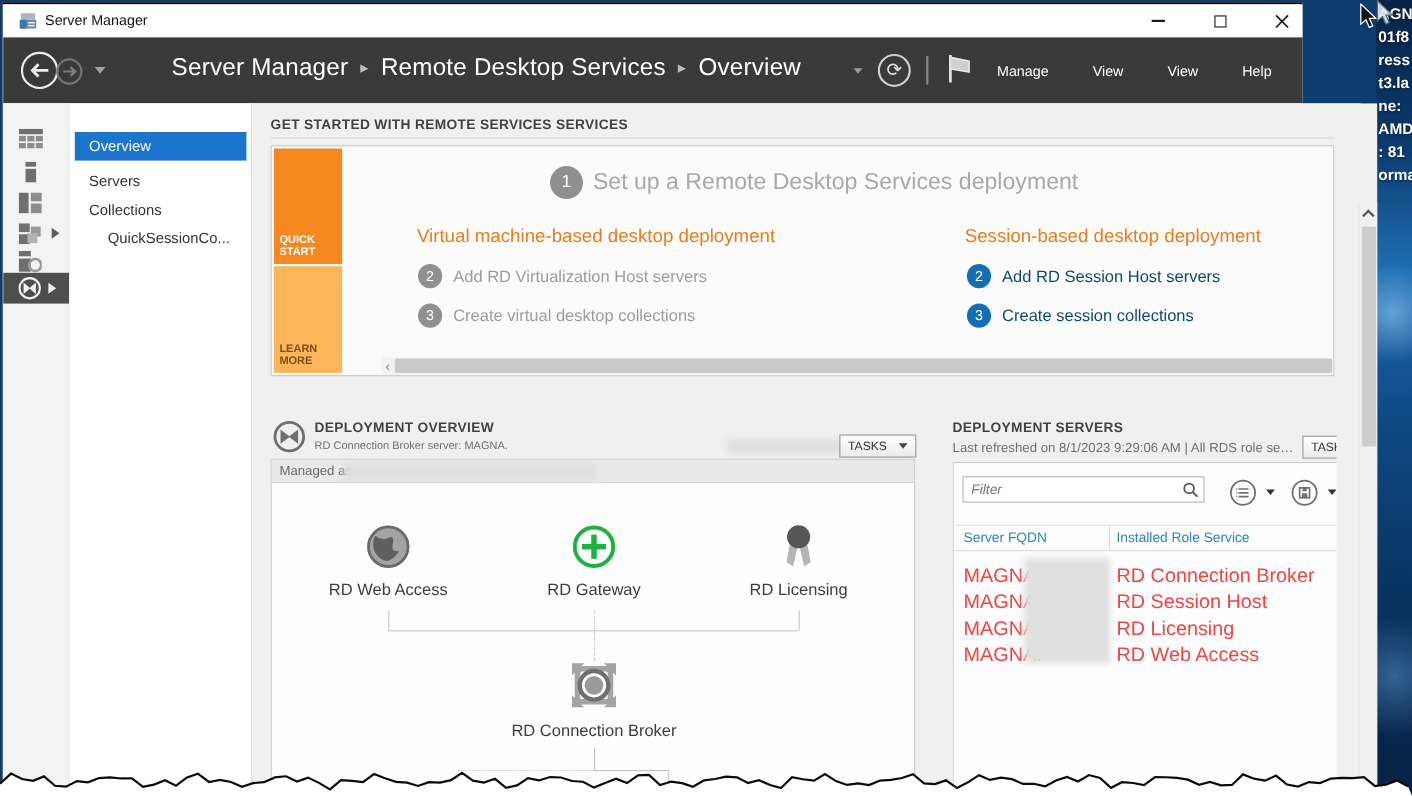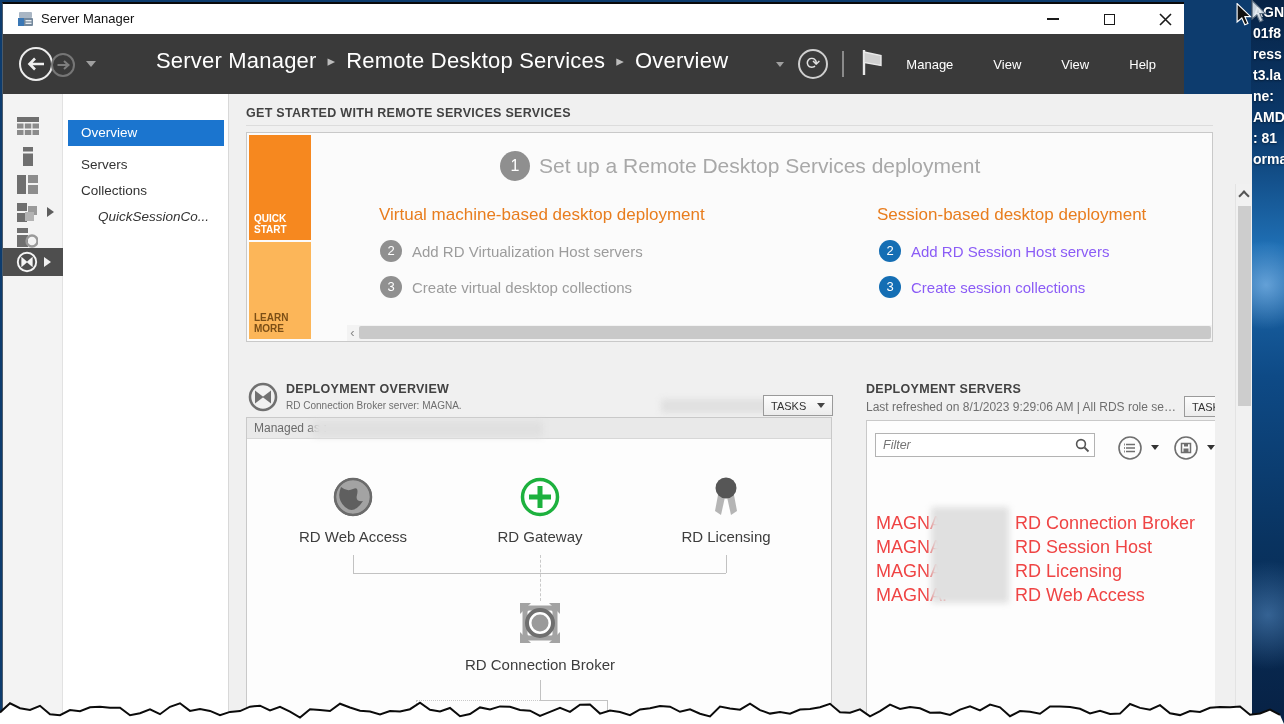--- a/index.html
+++ b/index.html
@@ -47,41 +47,41 @@
   .rail { position:absolute; left:0; top:0; width:60px; height:100%; background:#f3f3f3; border-right:1px solid #e2e2e2; }
   .rail-item { position:absolute; left:0; width:60px; height:28px; display:flex; align-items:center; }
   .rail-icon { margin-left:14px; }
   .rail-sel { background:#4e4e4e; }
   .tri-r { width:0; height:0; border-top:5px solid transparent; border-bottom:5px solid transparent; border-left:7px solid #5d5d5d; margin-left:9px; }
   .tri-r.white { border-left-color:#f0f0f0; }
 
   .sidenav { position:absolute; left:60px; top:0; width:166px; height:100%; background:#fff; border-right:1px solid #d8d8d8; }
   .sn-item { position:absolute; left:5px; width:156px; height:26px; line-height:26px; font-size:13.5px; color:#333; padding-left:13px; }
   .sn-item.sel { background:#1b75cf; color:#fff; }
-  .sn-item.indent { padding-left:30px;font-style:italic; }
+  .sn-item.indent { padding-left:30px; }
 
   .content { position:absolute; left:226px; top:0; width:1008px; height:632px; background:#f0f0f0; overflow:hidden; }
 
   .sect-title { font-size:12.5px; font-weight:bold; color:#424242; letter-spacing:.3px; }
   .h-get { position:absolute; left:17px; top:12px; }
   .h-rule { position:absolute; left:17px; top:31px; width:967px; border-top:1px solid #dcdcdc; }
 
   
   .qs-box { position:absolute; left:17px; top:38px; width:967px; height:210px; background:#fbfbfb; border:1px solid #c9c9c9; }
   .tile { position:absolute; left:2px; width:62px; display:flex; align-items:flex-end; padding:0 0 5px 5px; font-size:10px; font-weight:bold; }
   .tile-qs { top:2px; height:105px; background:#f6881f; color:#fff; }
   .tile-lm { top:109px; height:97px; background:#fcb659; color:#7c4f16; }
   .numcirc { position:absolute; border-radius:50%; color:#fff; text-align:center; }
   .nc-big { width:30px; height:30px; line-height:30px; font-size:16px; background:#8f8f8f; }
   .nc-sm  { width:22px; height:22px; line-height:22px; font-size:13px; }
   .nc-gray { background:#909090; } .nc-blue { background:#146eb4; }
   .step1-text { position:absolute; left:292px; top:18px; height:30px; line-height:30px; font-size:21px; font-weight:300; color:#a8a8a8; }
   .col-title { position:absolute; font-size:17px; color:#e87d1e; }
   .step-label { position:absolute; font-size:15px; color:#9c9c9c; }
-  .step-label.blue { color:#8b5cf6; }
+  .step-label.blue { color:#0c4a6e; }
   .hscroll { position:absolute; left:100px; top:192px; width:865px; height:16px; background:#f3f3f3; }
   .hthumb { position:absolute; left:12px; top:1px; width:852px; height:13px; background:#c9c9c9; border-radius:2px; }
   .harrow { position:absolute; left:0; top:0; width:11px; height:16px; color:#8a8a8a; font-size:13px; line-height:15px; text-align:center; }
 
   
   .ov-icon { position:absolute; left:19px; top:288px; }
   .h-ov { position:absolute; left:57px; top:288px; }
   .ov-sub { position:absolute; left:57px; top:306px; font-size:10px; color:#6e6e6e; }
   .redact { position:absolute; background:#e0e0e0; filter:blur(3px); border-radius:2px; }
   .tasks-btn { position:absolute; height:21px; border:1px solid #9a9a9a; background:linear-gradient(#fdfdfd,#ececec); font-size:11px; color:#333; display:flex; align-items:center; justify-content:space-between; padding:0 7px; width:70px; }
@@ -394,20 +394,25 @@
             <span class="circbtn" style="left:306px;">
               <svg width="26" height="26" viewBox="0 0 26 26">
                 <circle cx="13" cy="13" r="11" fill="none" stroke="#6f6f6f" stroke-width="1.6"></circle>
                 <rect x="8.5" y="8.5" width="9" height="9" fill="none" stroke="#6f6f6f" stroke-width="1.5"></rect>
                 <rect x="11" y="8.5" width="4" height="3" fill="#6f6f6f"></rect>
                 <rect x="10.5" y="13.5" width="5" height="4" fill="#6f6f6f"></rect>
               </svg>
             </span>
             <span class="dd-caret" style="left:340px;"></span>
 
+            <div class="thead">
+              <span class="th" style="left:9px;">Server FQDN</span>
+              <span class="th-sep"></span>
+              <span class="th" style="left:148px;">Installed Role Service</span>
+            </div>
 
             <div class="trow" style="top:88px;">
               <span class="td0">MAGNA.</span>
               <span class="td1">RD Connection Broker</span>
             </div>
             <div class="trow" style="top:112px;">
               <span class="td0">MAGNA.</span>
               <span class="td1">RD Session Host</span>
             </div>
             <div class="trow" style="top:136px;">

